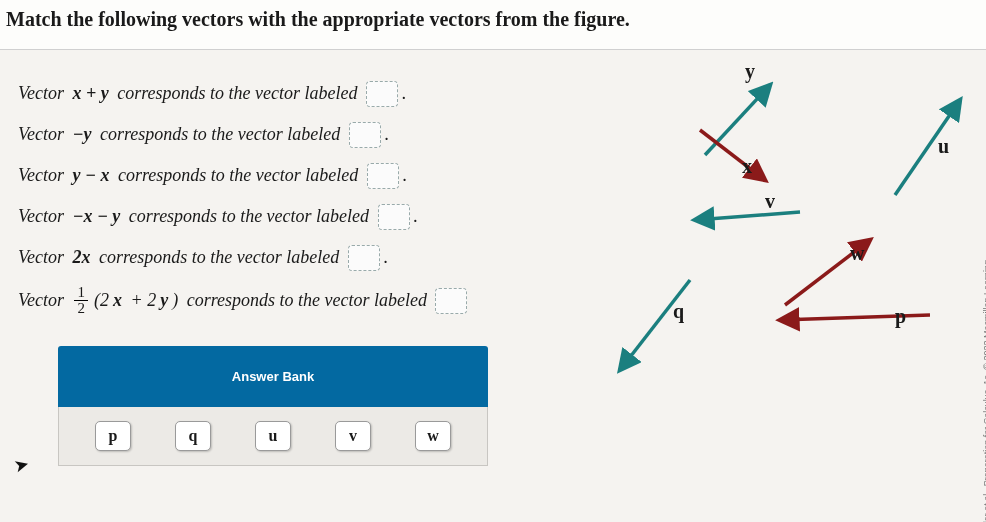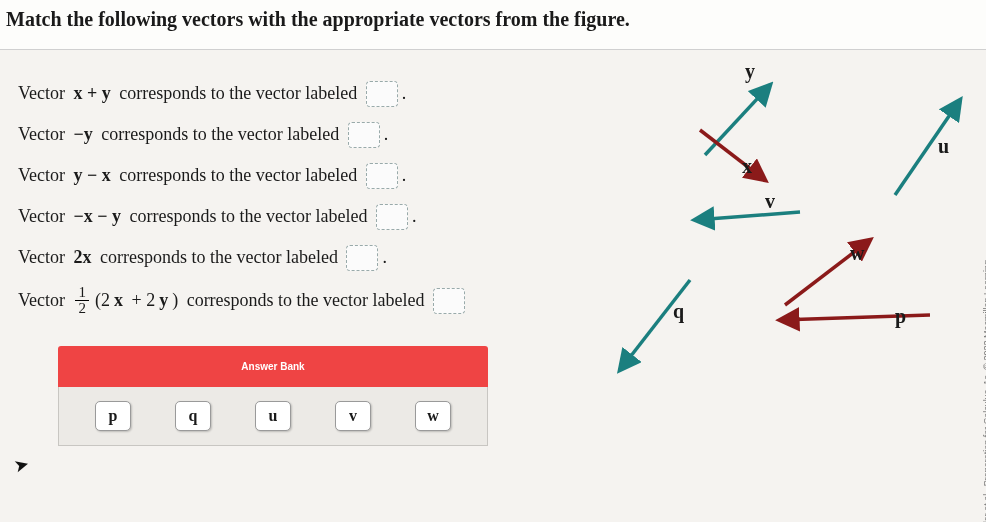--- a/index.html
+++ b/index.html
@@ -29,21 +29,21 @@
   }
   .stmt {
     font-size: 18px;
     margin-bottom: 14px;
     line-height: 1.5;
     display: flex;
     align-items: center;
     flex-wrap: wrap;
     gap: 4px;
   }
-  .stmt .part { white-space: pre; }
+  .stmt .part { white-space: pre; font-style: italic; }
   .bold { font-weight: bold; }
   .dropzone {
     display: inline-block;
     width: 32px;
     height: 26px;
     border: 1.5px dashed #9aa;
     border-radius: 4px;
     background: #fbfbfb;
     vertical-align: middle;
   }
@@ -53,27 +53,27 @@
     align-items: center;
     vertical-align: middle;
     font-size: 15px;
     line-height: 1;
     margin: 0 2px;
   }
   .frac .num { border-bottom: 1.5px solid #000; padding: 0 3px; }
   .frac .den { padding: 0 3px; }
   .bank-wrap { margin-top: 30px; width: 430px; margin-left: 40px; }
   .bank-head {
-    background: #ef4444;
+    background: #0369a1;
     color: #fff;
     font-weight: bold;
     font-family: Arial, sans-serif;
-    font-size: 10px;
+    font-size: 13px;
     text-align: center;
-    padding: 15px 0;
+    padding: 23px 0;
     border-top-left-radius: 3px;
     border-top-right-radius: 3px;
   }
   .bank-body {
     background: #eceae6;
     border: 1px solid #c8c6c2;
     border-top: none;
     padding: 14px 14px;
     display: flex;
     justify-content: space-around;

